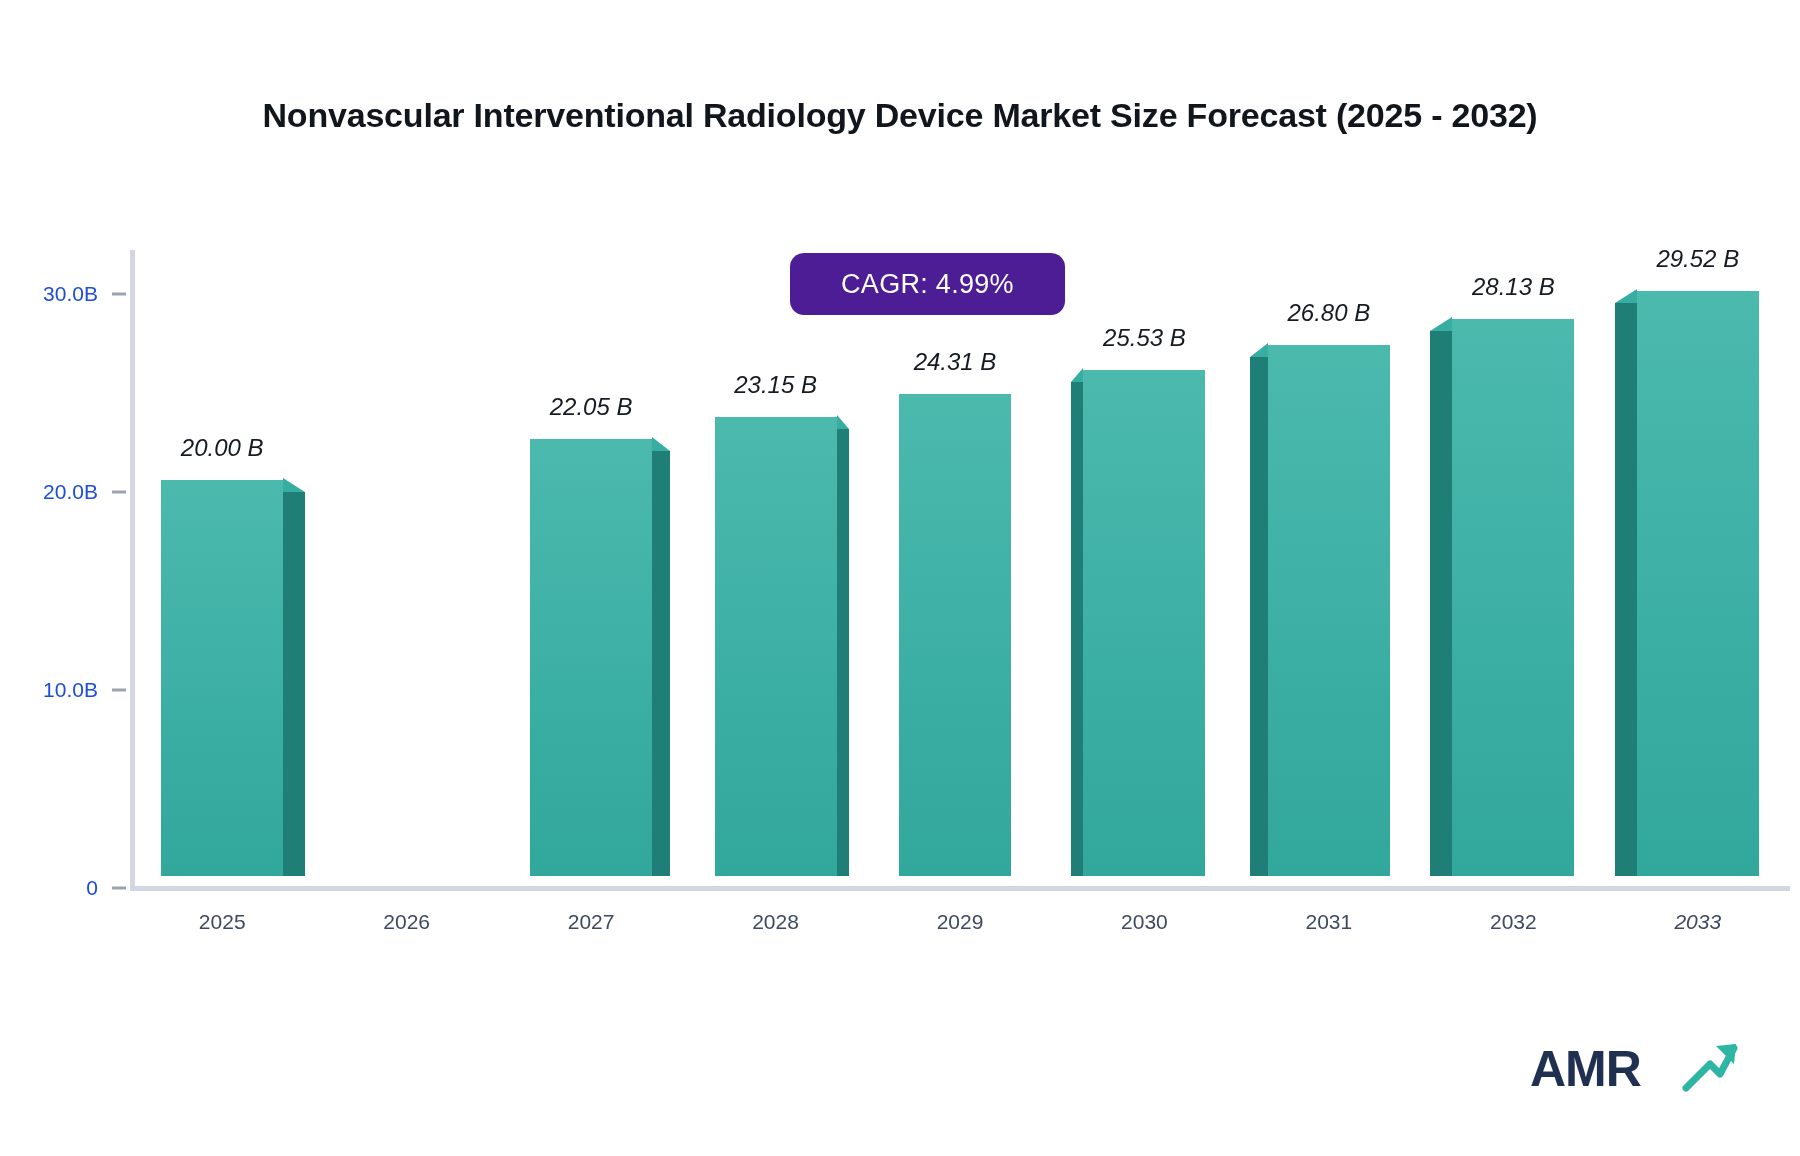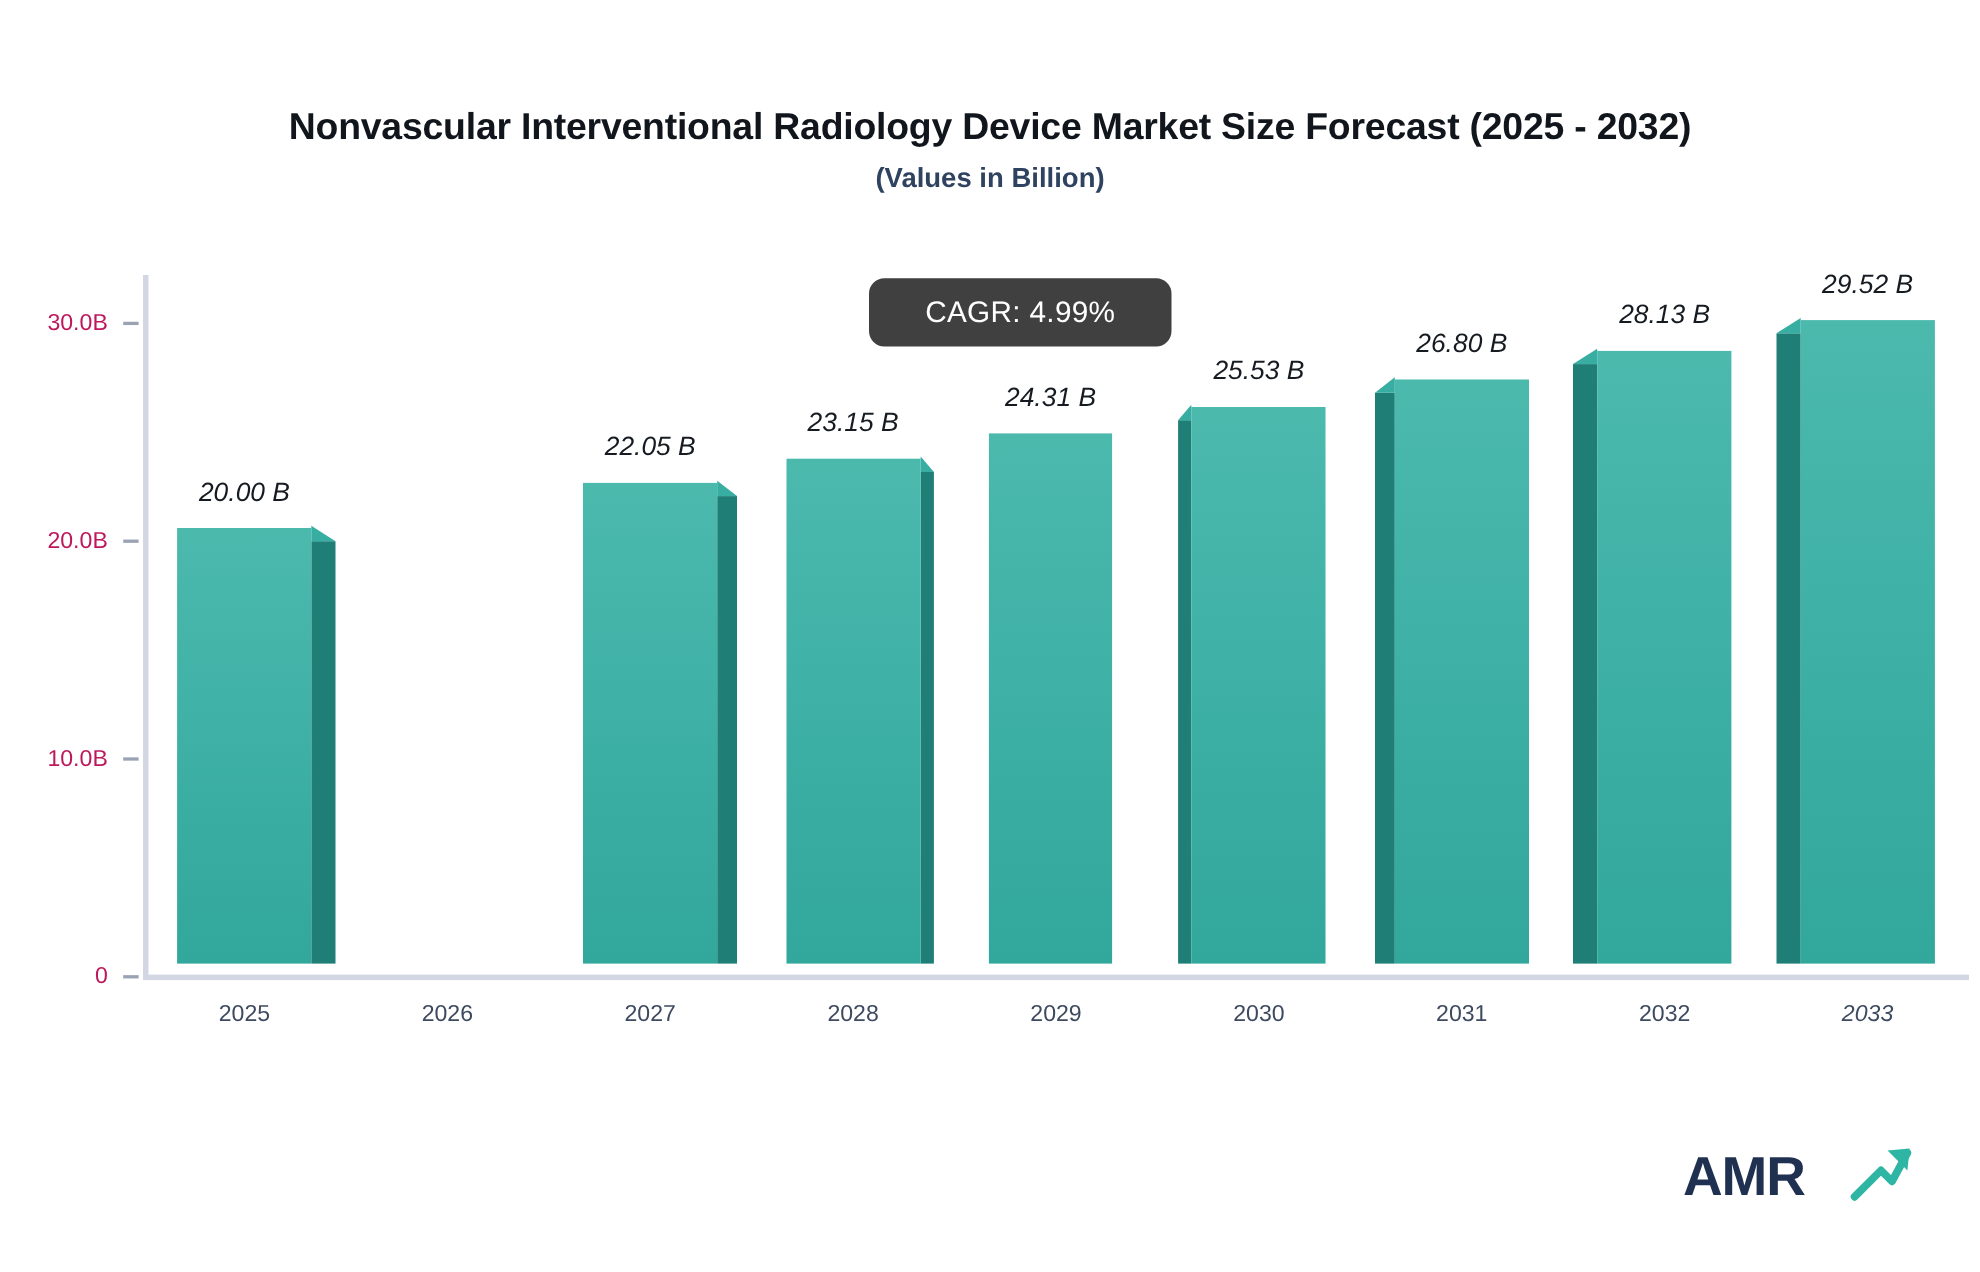--- a/index.html
+++ b/index.html
@@ -44,21 +44,21 @@
     white-space: nowrap;
   }
 
   
   #cagr-badge {
     position: absolute;
     left: 790px;
     top: 253px;
     width: 275px;
     height: 62px;
-    background: #404040;
+    background: #4c1d95;
     border-radius: 14px;
     display: flex;
     align-items: center;
     justify-content: center;
     color: #ffffff;
     font-size: 27px;
     font-weight: normal;
     letter-spacing: 0.3px;
     z-index: 40;
   }
@@ -88,21 +88,21 @@
     width: 1660px;
     height: 5px;
     background: #d3d7e3;
   }
 
   .y-tick-label {
     position: absolute;
     right: 0;
     transform: translateY(-50%);
     font-size: 21px;
-    color: #be185d;
+    color: #1d4ed8;
     white-space: nowrap;
   }
   .y-tick-mark {
     position: absolute;
     width: 14px;
     height: 3px;
     background: #9aa3b4;
     transform: translateY(-50%);
   }
   .y-tick-wrap {
@@ -206,21 +206,20 @@
     width: 58px;
     height: 52px;
   }
 </style>
 </head>
 <body>
 
 <div id="page">
 
   <div id="title">Nonvascular Interventional Radiology Device Market Size Forecast (2025 - 2032)</div>
-  <div id="subtitle">(Values in Billion)</div>
 
   <div id="cagr-badge">
     <span>CAGR: 4.99%</span>
   </div>
 
   <div id="y-axis-line"></div>
   <div id="x-axis-line"></div>
 
   <div id="y-ticks">
       <div class="y-tick-wrap" style="top: 888px;">

